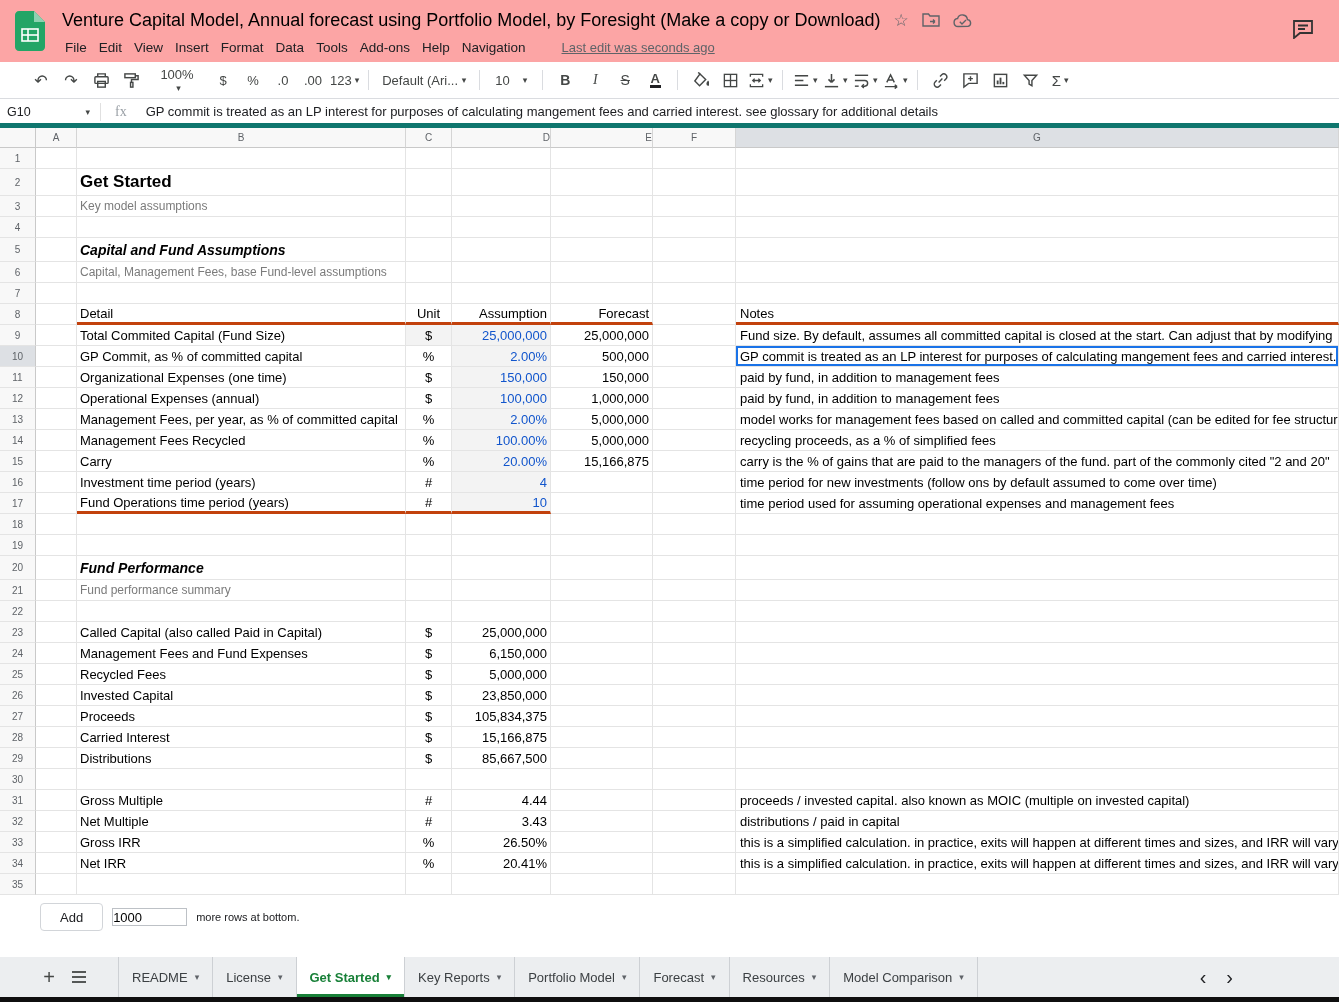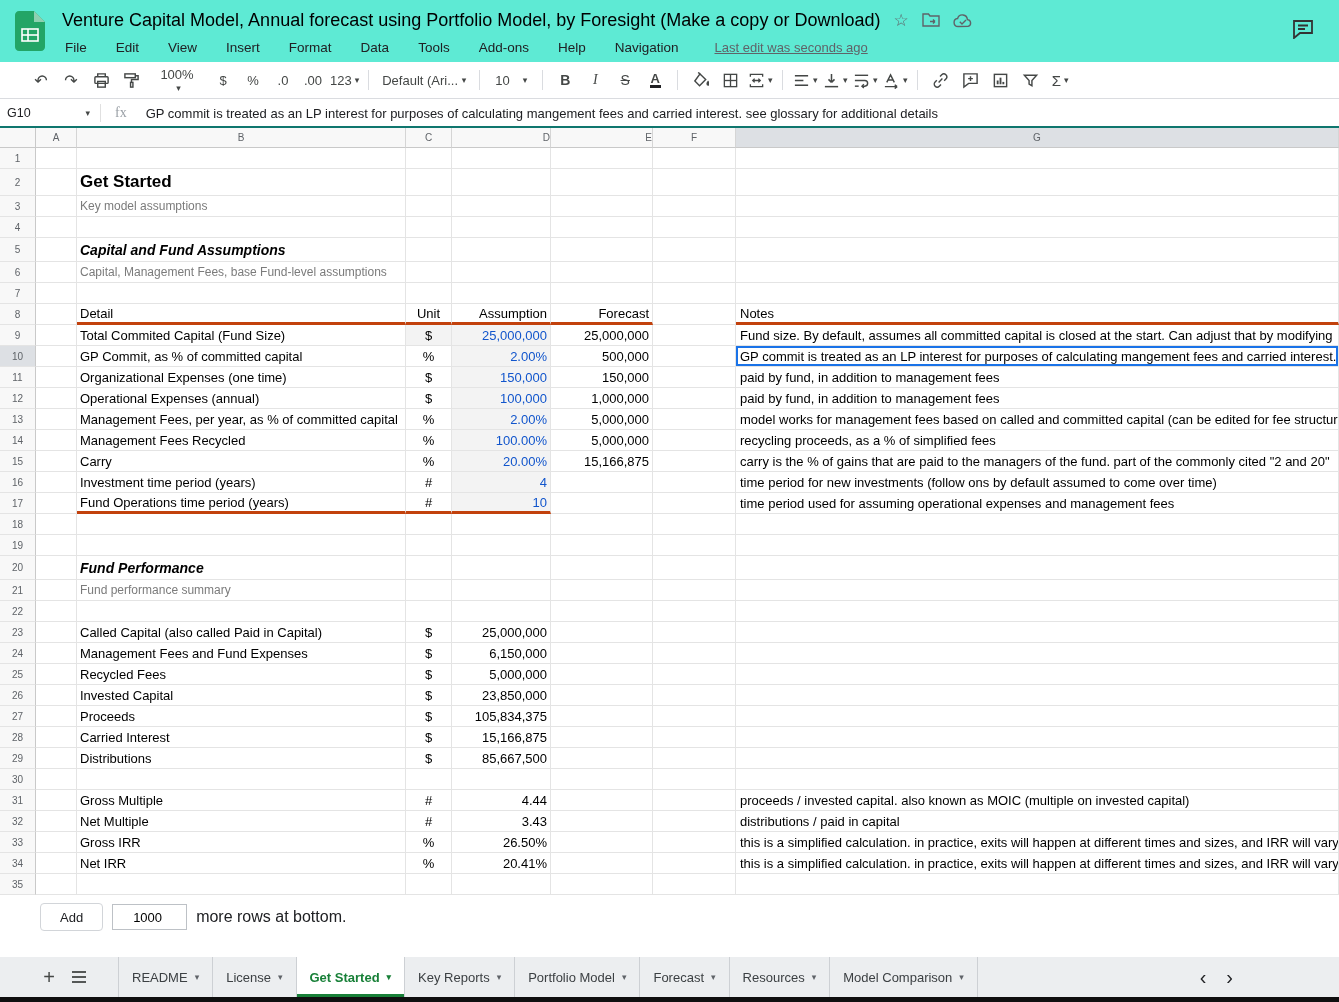--- a/index.html
+++ b/index.html
@@ -2,29 +2,29 @@
 <html><head>
 <meta charset="utf-8">
 <style>
   * { margin:0; padding:0; box-sizing:border-box; }
   html,body { background:#fff; }
   #app {
     position:relative; width:1339px; height:1002px; overflow:hidden;
     background:#fff; font-family:"Liberation Sans", sans-serif; color:#000;
   }
   
-  .titlebar { position:absolute; top:0; left:0; width:100%; height:62px; background:#5eead4; }
+  .titlebar { position:absolute; top:0; left:0; width:100%; height:62px; background:#fca5a5; }
   .logo { position:absolute; left:15px; top:11px; width:30px; height:40px; }
   .title-block { position:absolute; left:62px; top:7px; right:60px; }
   .title-row { display:flex; align-items:center; gap:13px; height:26px; }
   .doc-title { font-size:18px; color:#000; white-space:nowrap; }
   .tb-ic { color:#5f6368; display:flex; align-items:center; }
   .star { font-size:17px; color:#5f6368; }
   .menubar { display:flex; align-items:center; gap:13px; height:26px; margin-top:1px; font-size:13.5px; color:#202124; }
-  .menu-items { display:flex; gap:23px; }
+  .menu-items { display:flex; gap:6px; }
   .menu-item { cursor:default; padding:2px 3px; }
   .last-edit { margin-left:20px; color:#5f6368; text-decoration:underline; font-size:13px; }
   .comment-top { position:absolute; right:25px; top:19px; }
   
   .toolbar { position:absolute; top:62px; left:0; width:100%; height:37px; background:#fff;
              border-bottom:1px solid #dadce0; display:flex; align-items:center; padding-left:26px; }
   .tbtn { height:26px; min-width:26px; display:flex; align-items:center; justify-content:center;
           border-radius:3px; color:#444746; margin:0 2px; }
   .tbtn svg { display:block; }
   .tbtxt { font-size:13px; color:#444746; }
@@ -33,21 +33,21 @@
   .zoom-box { width:58px; justify-content:space-between; padding:0 4px;flex-direction:column; }
   .font-box { width:92px; justify-content:space-between; padding:0 4px; font-size:12.5px; }
   .size-box { width:44px; justify-content:space-between; padding:0 6px; }
   .b-bold { font-weight:700; font-size:14px; }
   .b-italic { font-style:italic; font-size:14px; font-family:"Liberation Serif",serif; }
   .b-strike { text-decoration:line-through; font-size:14px; }
   .b-color { font-size:13px; font-weight:700; line-height:12px; border-bottom:3px solid #202124; padding:0 1px; }
   .b-sigma { font-size:15px; }
   
   .formulabar { position:absolute; top:100px; left:0; width:100%; height:28px; background:#fff;
-                border-bottom:2px solid #0f766e; display:flex; align-items:center; }
+                border-bottom:5px solid #0f766e; display:flex; align-items:center; }
   .namebox { width:100px; height:100%; display:flex; align-items:center; padding-left:7px; font-size:12.5px; color:#202124; }
   .namebox .caret { margin-left:auto; margin-right:10px; }
   .fb-sep { width:1px; height:18px; background:#e0e0e0; }
   .fx { font-family:"Liberation Serif",serif; color:#9aa0a6; font-size:14px; margin-left:14px; }
   .fb-content { margin-left:19px; font-size:13px; color:#202124; white-space:nowrap; overflow:hidden; }
   
   .colheaders { position:absolute; top:128px; left:0; display:flex; height:20px; width:1339px; }
   .corner { width:36px; height:20px; background:#f8f8f8; border-right:1px solid #c9c9c9; border-bottom:1px solid #c9c9c9; flex:none; }
   .colhead { height:20px; background:#f8f8f8; border-right:1px solid #d5d5d5; border-bottom:1px solid #c9c9c9;
              display:flex; align-items:center; justify-content:center; font-size:10px; color:#5f6368; flex:none; }
@@ -72,23 +72,23 @@
   .t-sub .cb span { font-size:12px; color:#7b7b7b; }
   .hline { border-bottom:3px solid #c2410c; }
   .shade { background:#f3f3f3; }
   .shade span { background:transparent !important; }
   .blueval span { color:#1155cc; }
   .selcell { box-shadow:inset 0 0 0 2px #1a73e8; }
   
   .footer-add { position:absolute; top:903px; left:40px; display:flex; align-items:center; gap:9px; }
   .add-btn { height:28px; padding:0 19px; background:#fff; border:1px solid #d2d5d9; border-radius:4px;
              font-size:13px; color:#202124; display:flex; align-items:center; }
-  .rows-input { width:75px; height:26px; border:1px solid #bdc1c6; font-size:13px; padding-left:20px;
+  .rows-input { width:75px; height:18px; border:1px solid #bdc1c6; font-size:13px; padding-left:0;
                 font-family:"Liberation Sans",sans-serif; color:#000; }
-  .more-text { font-size:16px; color:#202124; }
+  .more-text { font-size:11px; color:#202124; }
   
   .tabbar { position:absolute; left:0; bottom:5px; width:100%; height:40px; background:#eceef0;
             display:flex; align-items:stretch; padding-left:34px; }
   .bar-btn { width:30px; display:flex; align-items:center; justify-content:center; color:#444746; flex:none; }
   .plus { font-size:20px; color:#444746; }
   .tabs-strip { display:flex; margin-left:24px; }
   .tab { display:flex; align-items:center; gap:7px; padding:0 13px; font-size:13px; font-weight:500;
          color:#3c4043; border-left:1px solid #cdd0d4; position:relative; white-space:nowrap; }
   .tab:last-child { border-right:1px solid #cdd0d4; }
   .tab .caret { font-size:9px; color:#5f6368; margin:0; }

